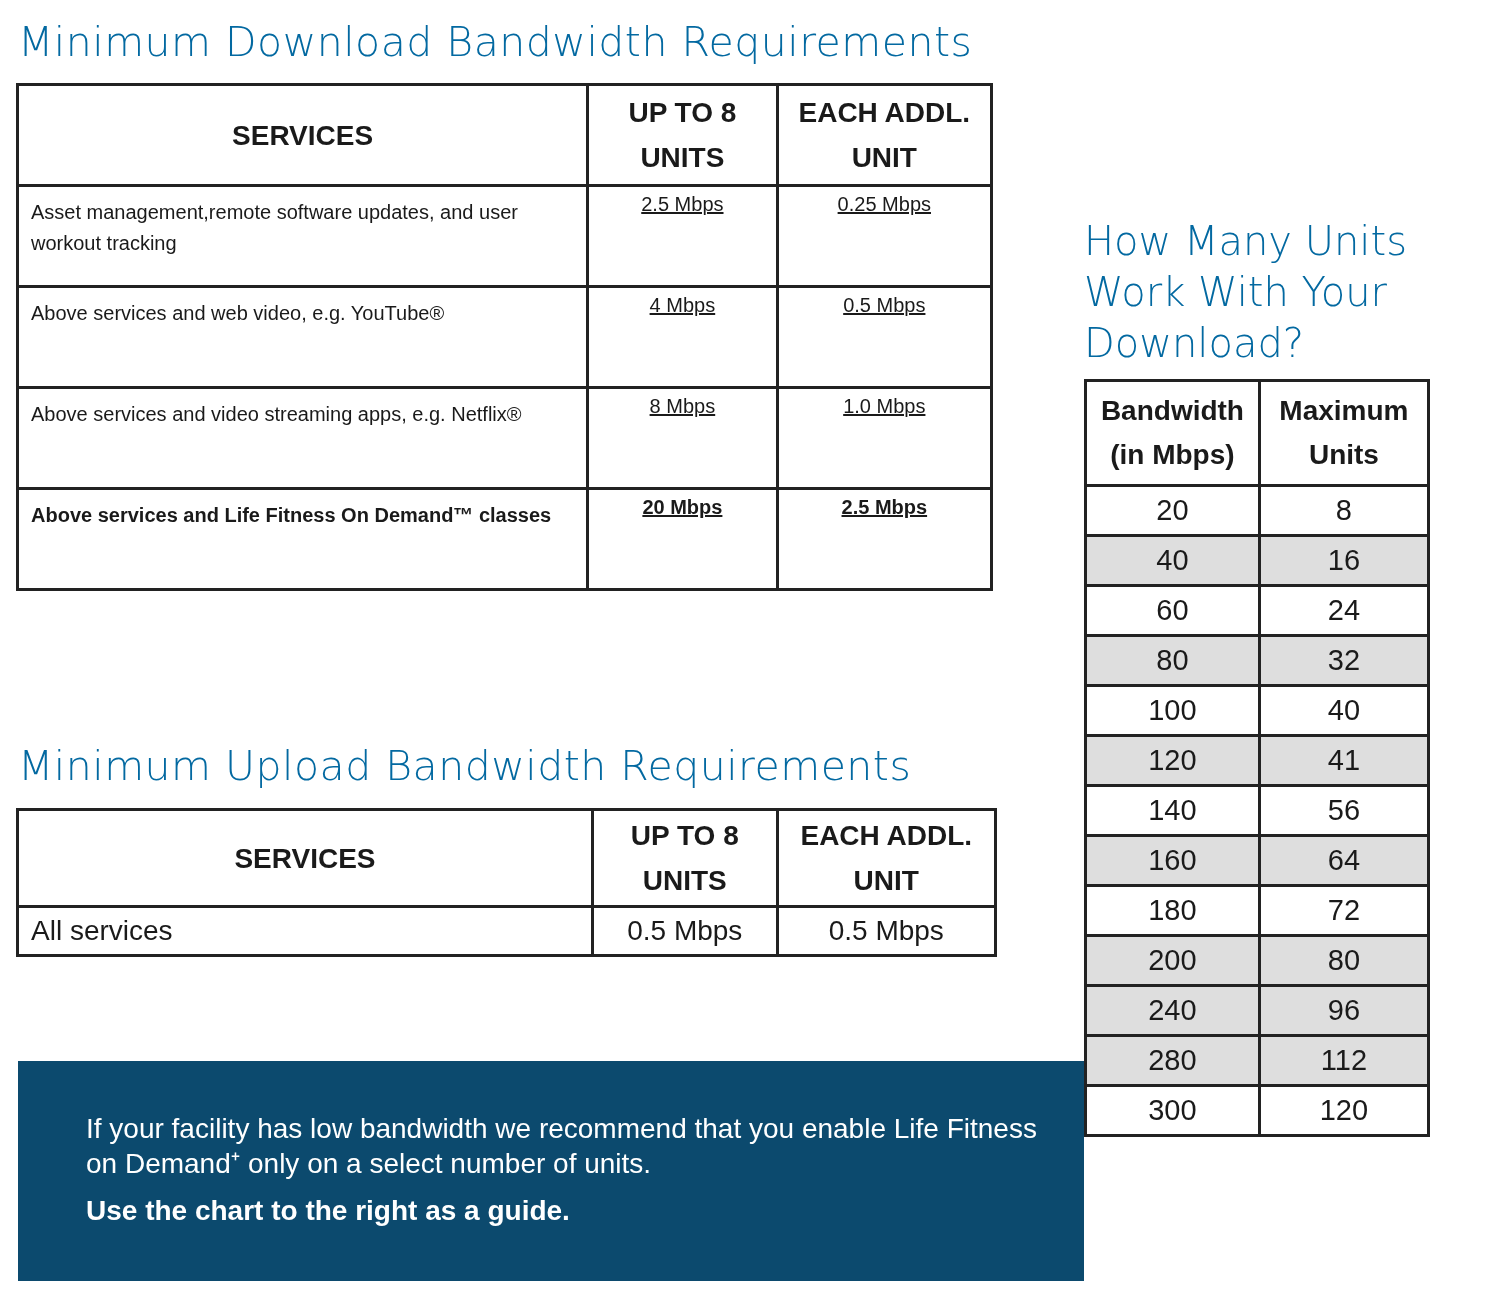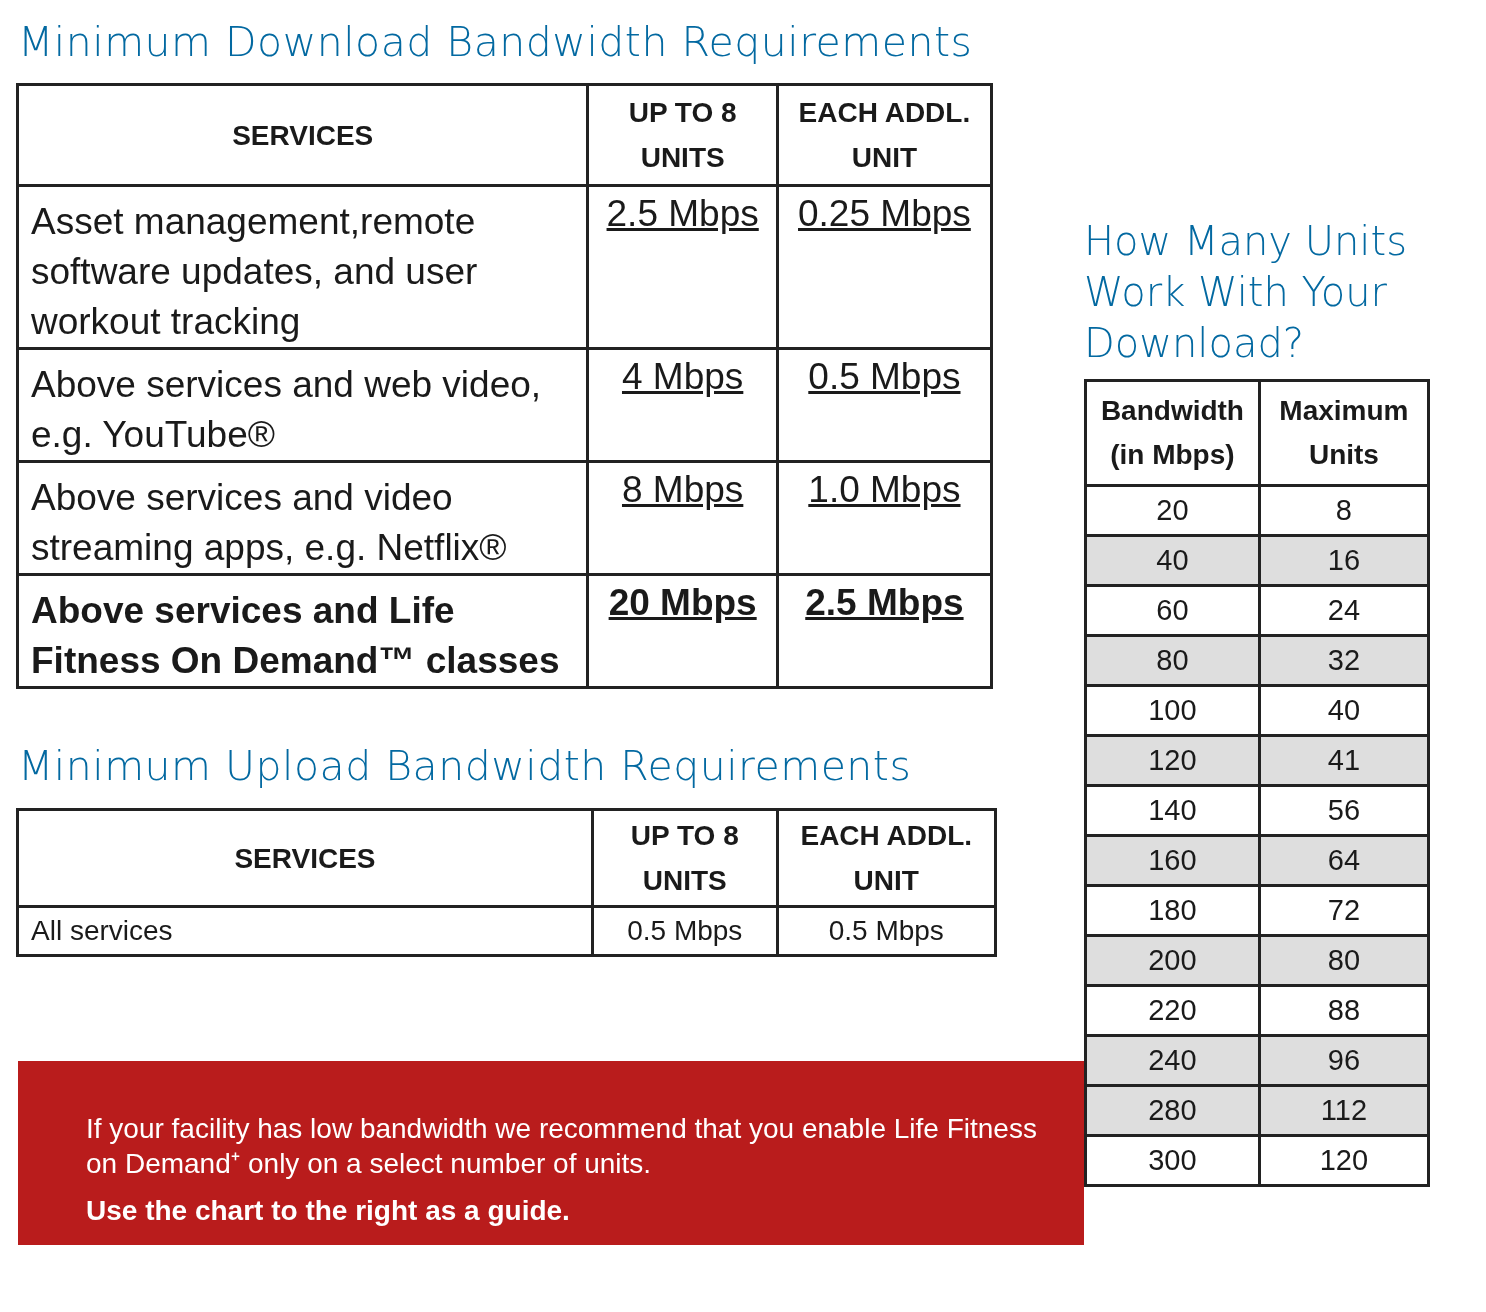--- a/index.html
+++ b/index.html
@@ -5,35 +5,35 @@
   html, body { margin:0; padding:0; background:#ffffff; }
   body { width:1486px; height:1312px; position:relative; overflow:hidden;
          font-family:"Liberation Sans", sans-serif; color:#1a1a1a; }
   .red { color:#0369a1; }
   .title { position:absolute; font-weight:normal; font-size:41px; letter-spacing:0.5px;
            font-family:"DejaVu Sans", sans-serif; font-weight:200; }
   table { border-collapse:collapse; position:absolute; }
   td, th { border:3px solid #222; }
   .dl { left:16px; top:83px; width:977px; }
   .dl th { font-size:28px; font-weight:bold; text-align:center; line-height:45px; padding:4px 0; }
-  .dl td { font-size:37px; vertical-align:top; height:88px; line-height:50px; }
+  .dl td { font-size:20px; vertical-align:top; height:88px; line-height:31px; }
   .dl td.svc { padding:10px 12px 0 12px; text-align:left; }
   .dl td.val { text-align:center; padding-top:2px;text-decoration:underline; }
   .dl tr.bold td { font-weight:bold; }
   .ul { left:16px; top:808px; width:981px; }
   .ul th { font-size:28px; font-weight:bold; text-align:center; line-height:45px; padding:2px 0; }
   .ul td { font-size:28px; height:46px; padding:0 12px; }
   .ul td.val { text-align:center; }
   .sidetitle { position:absolute; left:1084px; top:216px; font-size:40px; line-height:51px;
                font-family:"DejaVu Sans", sans-serif; font-weight:200; }
   .bw { left:1084px; top:379px; width:346px; }
   .bw th { font-size:28px; font-weight:bold; text-align:center; line-height:44px; height:102px; padding:0; }
   .bw td { font-size:29px; text-align:center; height:47px; padding:0; }
   .bw tr.shade td { background:#dedede; }
-  .banner { position:absolute; left:18px; top:1061px; width:1066px; height:184px; background:#b91c1c; color:#fff; }
+  .banner { position:absolute; left:18px; top:1061px; width:1066px; height:220px; background:#0c4a6e; color:#fff; }
   .banner p { margin:0; position:absolute; left:68px; font-size:28px; }
   .banner .p1 { top:50px; line-height:35px; width:960px; }
   .banner .p2 { top:134px; font-weight:bold; }
 </style>
 </head>
 <body>
 
 <div class="title red" style="left:18px;top:18px;">Minimum Download Bandwidth Requirements</div>
 
 <table class="dl">
@@ -138,24 +138,20 @@
         <td>64</td>
       </tr>
   <tr>
         <td>180</td>
         <td>72</td>
       </tr>
   <tr class="shade">
         <td>200</td>
         <td>80</td>
       </tr>
-  <tr>
-        <td>220</td>
-        <td>88</td>
-      </tr>
   <tr class="shade">
         <td>240</td>
         <td>96</td>
       </tr>
   <tr class="shade">
         <td>280</td>
         <td>112</td>
       </tr>
   <tr>
         <td>300</td>

